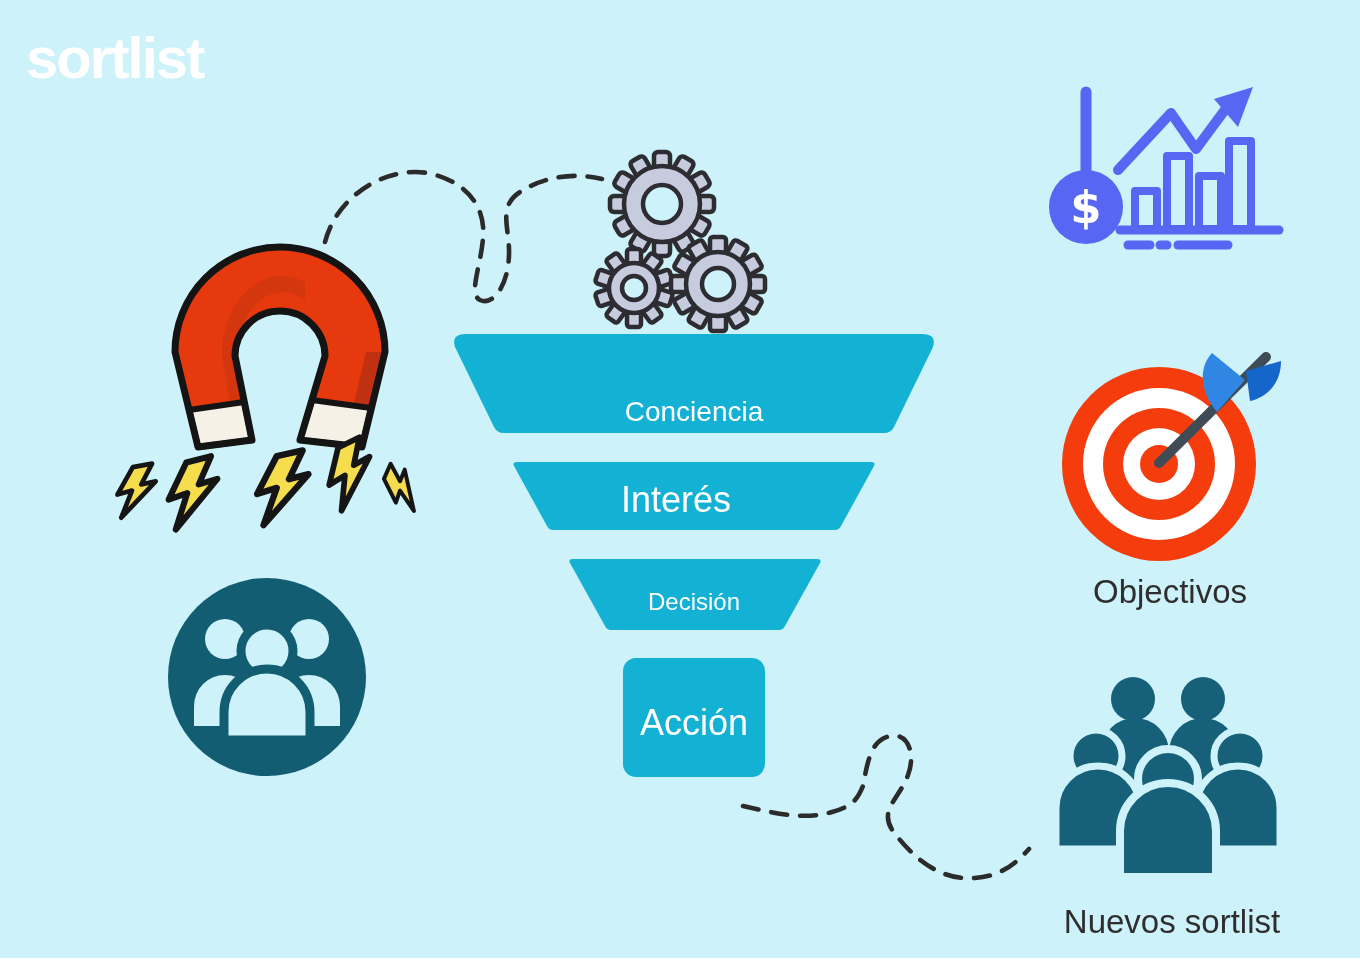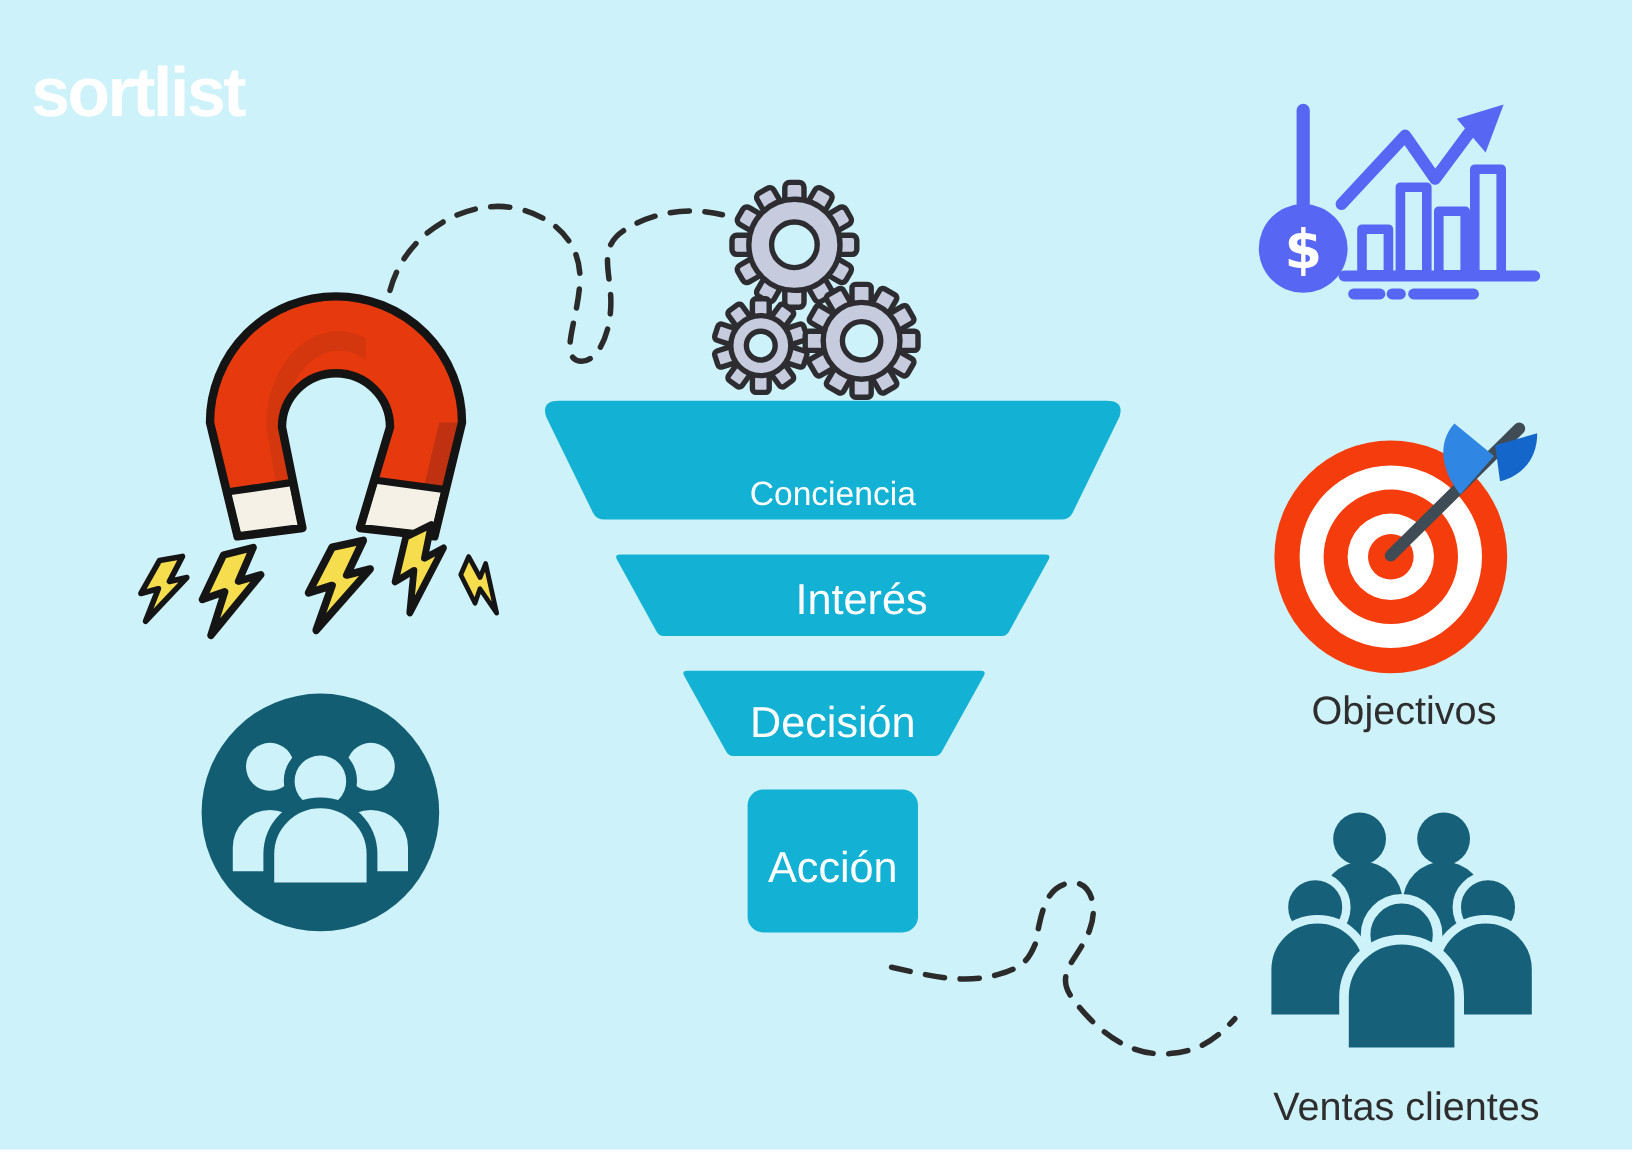--- a/index.html
+++ b/index.html
@@ -10,36 +10,35 @@
     overflow:hidden;
     font-family:"Liberation Sans", sans-serif;
   }
   .abs{position:absolute;}
   #logo{
     left:26px;top:24px;
     color:#ffffff;
     font-size:58px;
     font-weight:600;
     letter-spacing:-2px;
-    margin-top:20px;
   }
   .stage-label{
     color:#ffffff;
     text-align:center;
     font-weight:400;
   }
   .outcome-label{
     color:#2e2e2e;
     text-align:center;
     font-weight:400;
     font-size:33px;
   }
   #label-conciencia{left:544px;top:372px;width:300px;font-size:28px;line-height:42px;margin-top:19px;}
-  #label-interes  {left:618px;top:479px;width:200px;font-size:36px;line-height:42px;}
-  #label-decision {left:594px;top:581px;width:200px;font-size:36px;line-height:42px;}
+  #label-interes  {left:576px;top:479px;width:200px;font-size:36px;line-height:42px;}
+  #label-decision {left:594px;top:581px;width:200px;font-size:24px;line-height:42px;}
   #label-accion   {left:594px;top:702px;width:200px;font-size:36px;line-height:42px;}
   #label-ventas   {left:1068px;top:272px;width:200px;}
   #label-objectivos{left:1045px;top:573px;width:250px;}
   #label-clientes {left:1022px;top:903px;width:300px;}
   #bottom-strip{left:0;bottom:0;width:1360px;height:7px;background:#ffffff;}
   svg{display:block;}
 </style>
 </head>
 <body>
 
@@ -194,16 +193,16 @@
         <path d="M1056,849 V808 A42,42 0 0 1 1140,808 V849 Z"></path>
         <circle cx="1240" cy="756" r="26"></circle>
         <path d="M1196,849 V808 A42,42 0 0 1 1280,808 V849 Z"></path>
       </g>
       <g stroke="#cdf2f9" stroke-width="8">
         <circle cx="1168" cy="779" r="30"></circle>
         <path d="M1120,877 V831 A48,48 0 0 1 1216,831 V877 Z"></path>
       </g>
     </g>
   </svg>
-  <div id="label-clientes" class="abs outcome-label">Ventas clientes</div>
+  <div id="label-clientes" class="abs outcome-label">Nuevos sortlist</div>
 
   <div id="bottom-strip" class="abs"></div>
 </div>
 
 </body></html>

